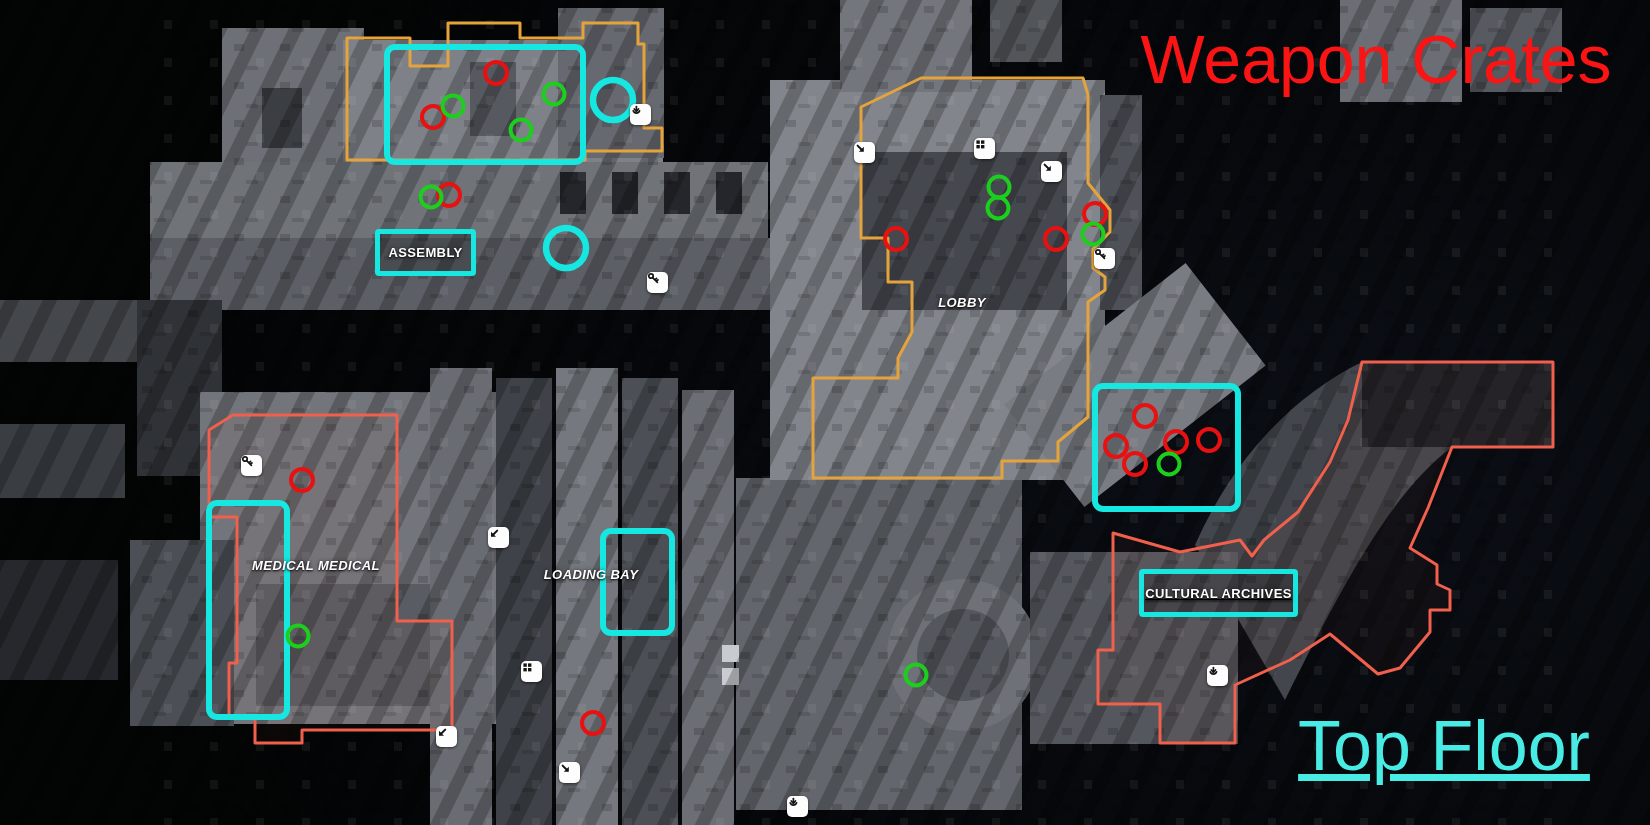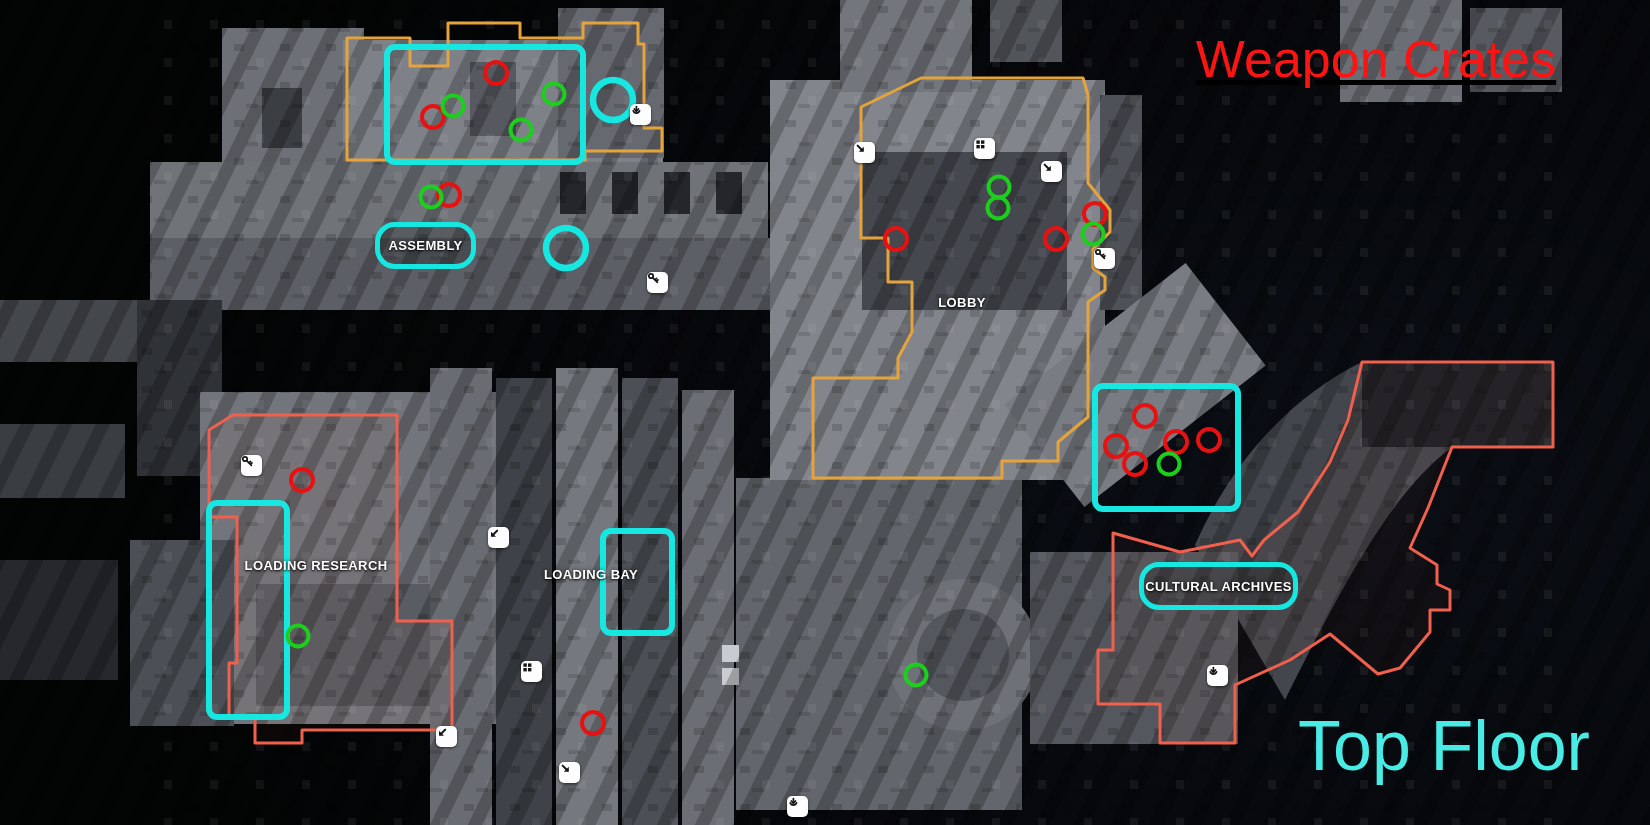--- a/index.html
+++ b/index.html
@@ -18,38 +18,38 @@
   .crate{fill:none;stroke:var(--c-crate,#e81111);stroke-width:4;}
   .bag{fill:none;stroke:var(--c-bag,#1dcf1d);stroke-width:4;}
   
   .map-icon{
     position:absolute;width:21px;height:21px;border-radius:5px;background:#fdfdfd;
     display:flex;align-items:center;justify-content:center;
     box-shadow:0 1px 3px rgba(0,0,0,.6);
   }
   
   .area-box{
-    position:absolute;border:5px solid var(--c-cyan,#16e7e1);border-radius:20px;
-    background:rgba(8,12,14,.22);display:flex;align-items:center;justify-content:center;
+    position:absolute;border:5px solid var(--c-cyan,#16e7e1);border-radius:4px;
+    background:rgba(8,12,14,.22);display:flex;align-items:center;justify-content:center;margin-top:7px;
   }
   .area-box span, .area-label{
     color:#fff;font-weight:bold;font-size:13px;letter-spacing:.4px;white-space:nowrap;
     text-shadow:0 1px 2px rgba(0,0,0,.9), 0 0 4px rgba(0,0,0,.6);
   }
-  .area-label{position:absolute;transform:translate(-50%,-50%);}
+  .area-label{position:absolute;transform:translate(-50%,-50%);font-style:italic;}
   
   .legend{
     position:absolute;left:1376px;top:24px;transform:translateX(-50%);
-    text-align:center;line-height:70px;font-size:52px;white-space:nowrap;text-decoration:underline;
+    text-align:center;line-height:70px;font-size:68px;white-space:nowrap;
   }
   .legend-crates{color:var(--c-legend-red,#fa1414);}
   .legend-bags{color:var(--c-legend-green,#1fd51f);}
   .floor-label{
     position:absolute;left:1444px;top:746px;transform:translate(-50%,-50%);
-    font-size:70px;color:var(--c-legend-cyan,#49ece4);white-space:nowrap;
+    font-size:70px;color:var(--c-legend-cyan,#49ece4);white-space:nowrap;text-decoration:underline;
   }
 </style>
 </head>
 <body>
 
 <div class="stage">
 
   <svg width="1650" height="825" viewBox="0 0 1650 825">
     <defs>
       <pattern id="shade" width="34" height="34" patternUnits="userSpaceOnUse" patternTransform="rotate(26)">
@@ -240,23 +240,23 @@
           <path d="M4.3,5.0 L6.4,7.4 L8.5,5.0" fill="none" stroke="#141414" stroke-width="1.7" stroke-linecap="round" stroke-linejoin="round"></path>
           <path d="M3.2,6.8 A3.4,3.6 0 0 0 9.6,6.8" fill="none" stroke="#141414" stroke-width="1.7" stroke-linecap="round"></path>
         </svg>
       </div>
     </div>
   <div id="areas-layer">
       <div class="area-box" style="left: 375px; top: 222px; width: 91px; height: 37px;">
         <span>ASSEMBLY</span>
       </div>
       <div class="area-label" style="left: 962px; top: 302px;">LOBBY</div>
-      <div class="area-label" style="left: 316px; top: 565px;">LOADING RESEARCH</div>
+      <div class="area-label" style="left: 316px; top: 565px;">MEDICAL MEDICAL</div>
       <div class="area-label" style="left: 591px; top: 558px; margin-top: 16px;">LOADING BAY</div>
-      <div class="area-box" style="left: 1139px; top: 562px; width: 149px; height: 38px;">
+      <div class="area-box" style="left: 1139px; top: 562px; width: 149px; height: 38px; text-decoration: underline;">
         <span>CULTURAL ARCHIVES</span>
       </div>
     </div>
 
   <div class="legend">
     <div class="legend-crates">Weapon Crates</div>
   </div>
   <div class="floor-label">Top Floor</div>
 
 </div>

